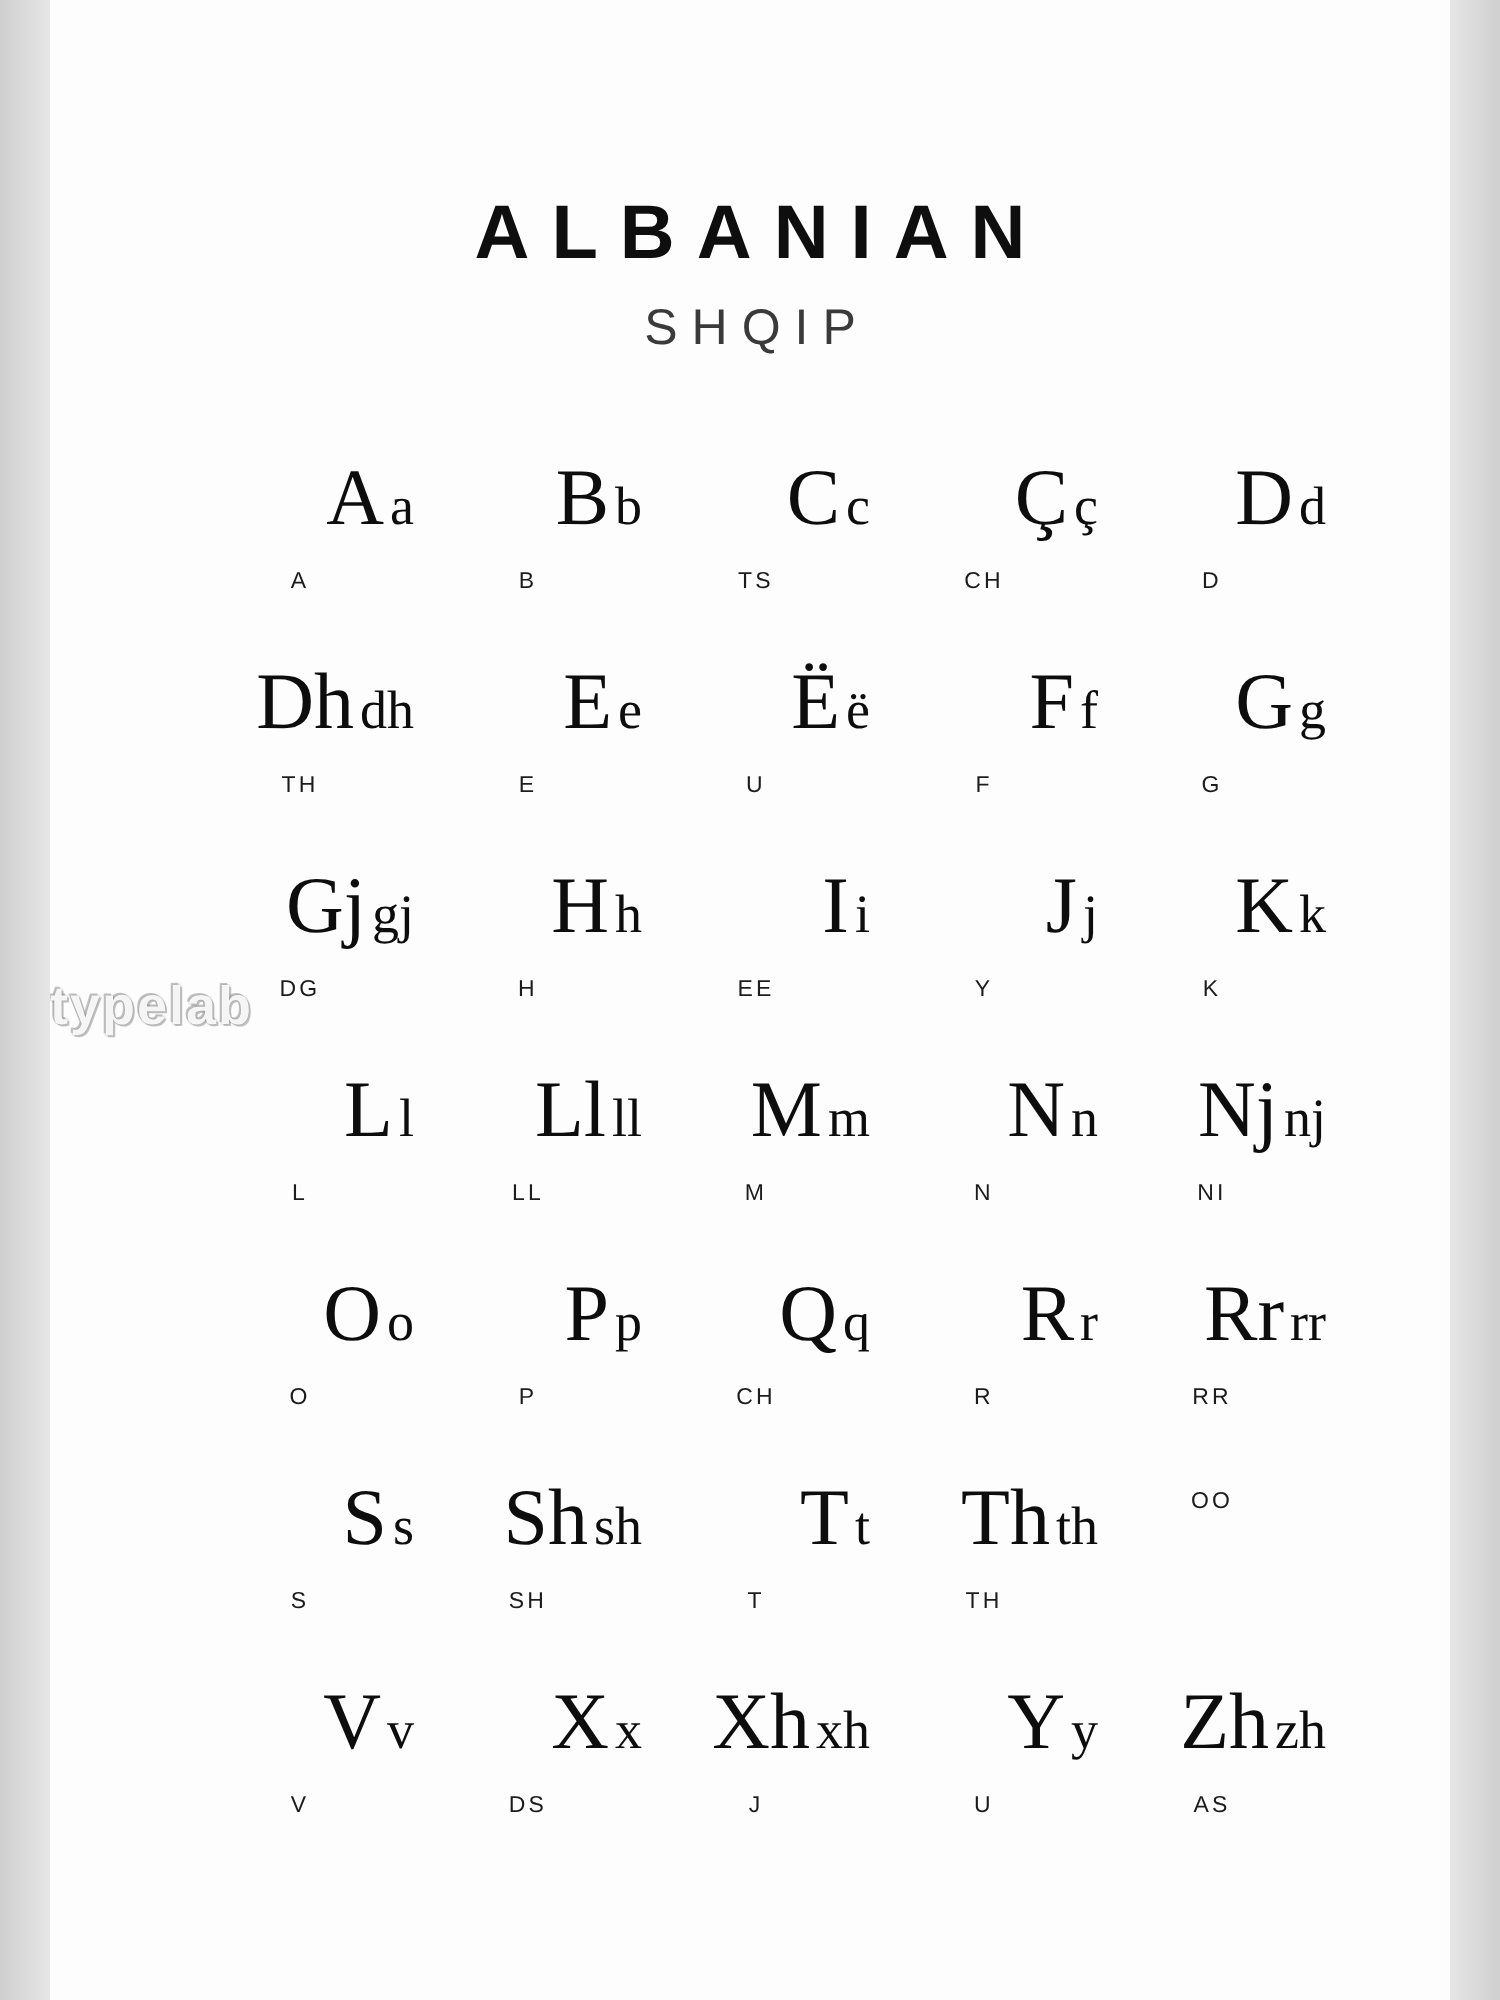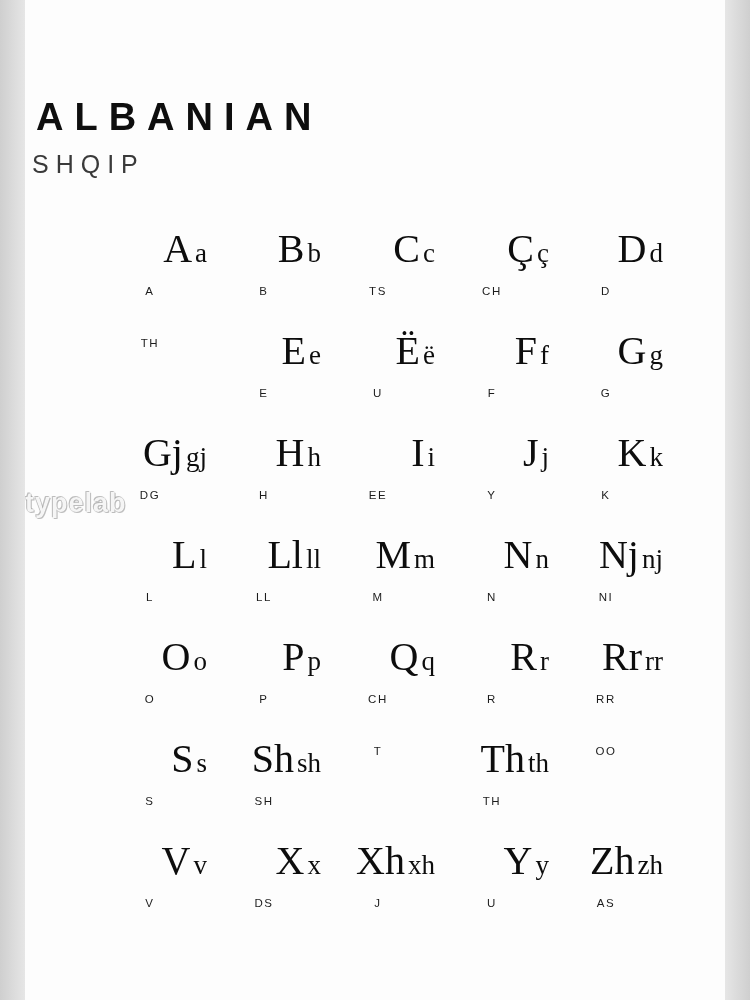--- a/index.html
+++ b/index.html
@@ -17,21 +17,21 @@
     position: absolute;
     left: 25px;
     top: 0px;
     width: 700px;
     height: 1000px;
     background: #fdfdfd;
     box-sizing: border-box;
     overflow: hidden;
   }
   #title-block {
-    text-align: left;
+    text-align: center;
     margin-top: 98px;
   }
   #poster-title {
     font-family: "Liberation Sans", sans-serif;
     font-size: 38px;
     font-weight: bold;
     letter-spacing: 11px;
     color: #0e0e0e;
     text-indent: 11px;
     line-height: 1;
@@ -142,20 +142,21 @@
       </div>
       <div class="cell">
         <span class="glyphs"><span class="upper">Ç</span><span class="lower">ç</span></span>
         <span class="sound">CH</span>
       </div>
       <div class="cell">
         <span class="glyphs"><span class="upper">D</span><span class="lower">d</span></span>
         <span class="sound">D</span>
       </div>
       <div class="cell">
+        <span class="glyphs"><span class="upper">Dh</span><span class="lower">dh</span></span>
         <span class="sound">TH</span>
       </div>
       <div class="cell">
         <span class="glyphs"><span class="upper">E</span><span class="lower">e</span></span>
         <span class="sound">E</span>
       </div>
       <div class="cell">
         <span class="glyphs"><span class="upper">Ë</span><span class="lower">ë</span></span>
         <span class="sound">U</span>
       </div>
@@ -229,20 +230,21 @@
       </div>
       <div class="cell">
         <span class="glyphs"><span class="upper">S</span><span class="lower">s</span></span>
         <span class="sound">S</span>
       </div>
       <div class="cell">
         <span class="glyphs"><span class="upper">Sh</span><span class="lower">sh</span></span>
         <span class="sound">SH</span>
       </div>
       <div class="cell">
+        <span class="glyphs"><span class="upper">T</span><span class="lower">t</span></span>
         <span class="sound">T</span>
       </div>
       <div class="cell">
         <span class="glyphs"><span class="upper">Th</span><span class="lower">th</span></span>
         <span class="sound">TH</span>
       </div>
       <div class="cell">
         <span class="sound">OO</span>
       </div>
       <div class="cell">

